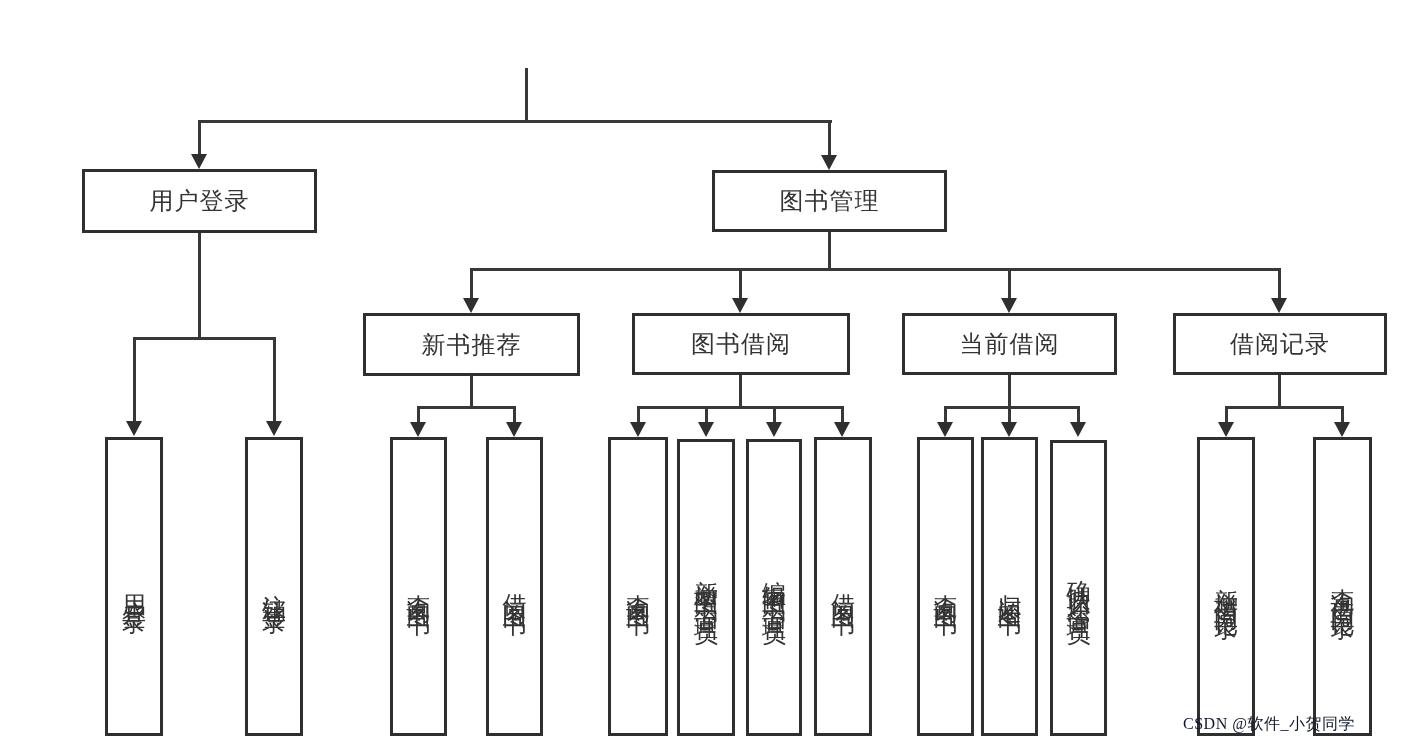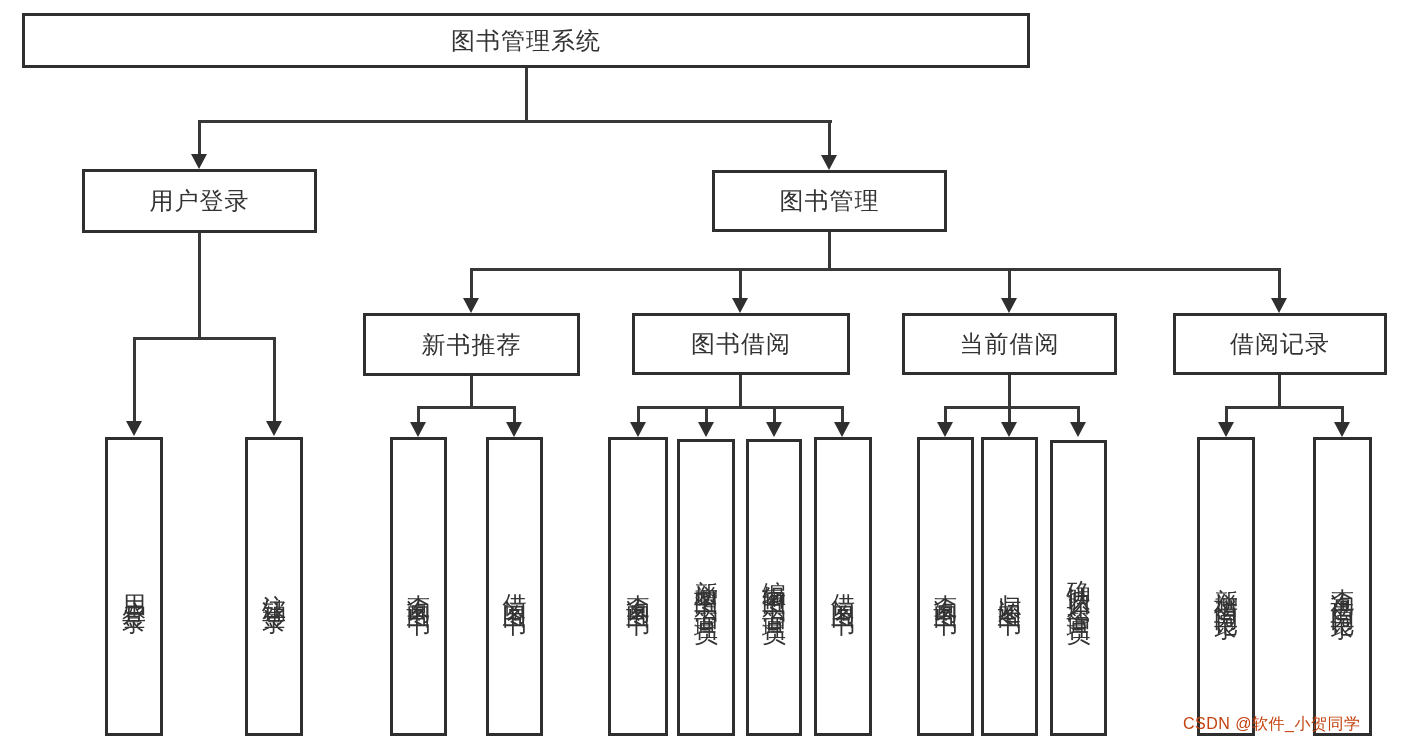--- a/index.html
+++ b/index.html
@@ -46,34 +46,32 @@
   .arrowhead{
     position:absolute;width:0;height:0;
     border-left:8px solid transparent;
     border-right:8px solid transparent;
     border-top:15px solid #2f2f2f;
   }
   .watermark{
     position:absolute;
     left:1183px;top:714px;
     font-size:16px;
-    color:#c2410c;
+    color:#0f172a;
     letter-spacing:0.5px;
     z-index:5;
     white-space:nowrap;
+    font-family:Liberation Serif, serif;
   }
 </style>
 </head>
 <body>
 
 <div id="canvas">
 
-  <div class="node" style="left:22px;top:13px;width:1008px;height:55px;">
-    <span>图书管理系统</span>
-  </div>
 
   <div class="vline" style="left:525px;top:68px;height:52px;"></div>
   <div class="hline" style="left:198px;top:120px;width:634px;"></div>
   <div class="vline" style="left:198px;top:120px;height:36px;"></div>
   <div class="arrowhead" style="left:191px;top:154px;"></div>
   <div class="vline" style="left:828px;top:120px;height:36px;"></div>
   <div class="arrowhead" style="left:821px;top:155px;"></div>
 
   <div class="node" style="left:82px;top:169px;width:235px;height:64px;">
     <span>用户登录</span>

